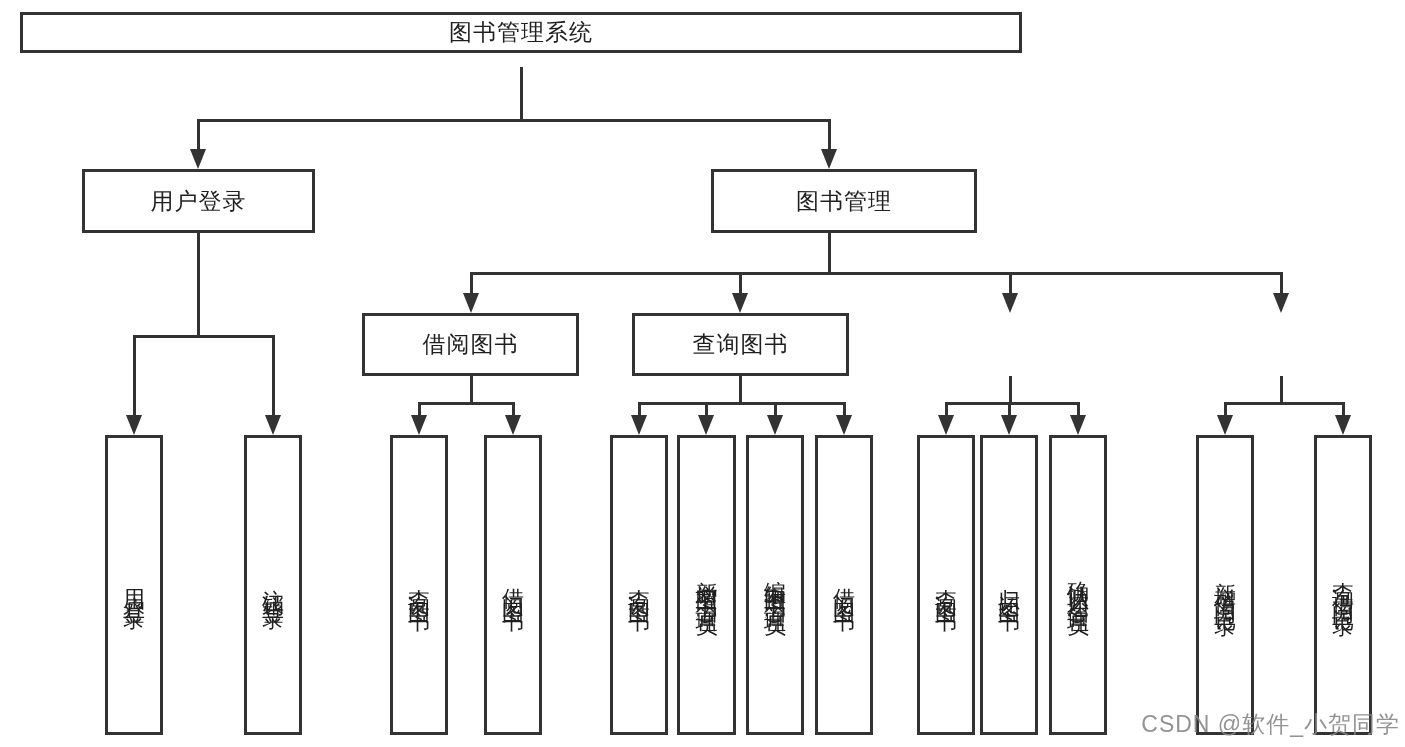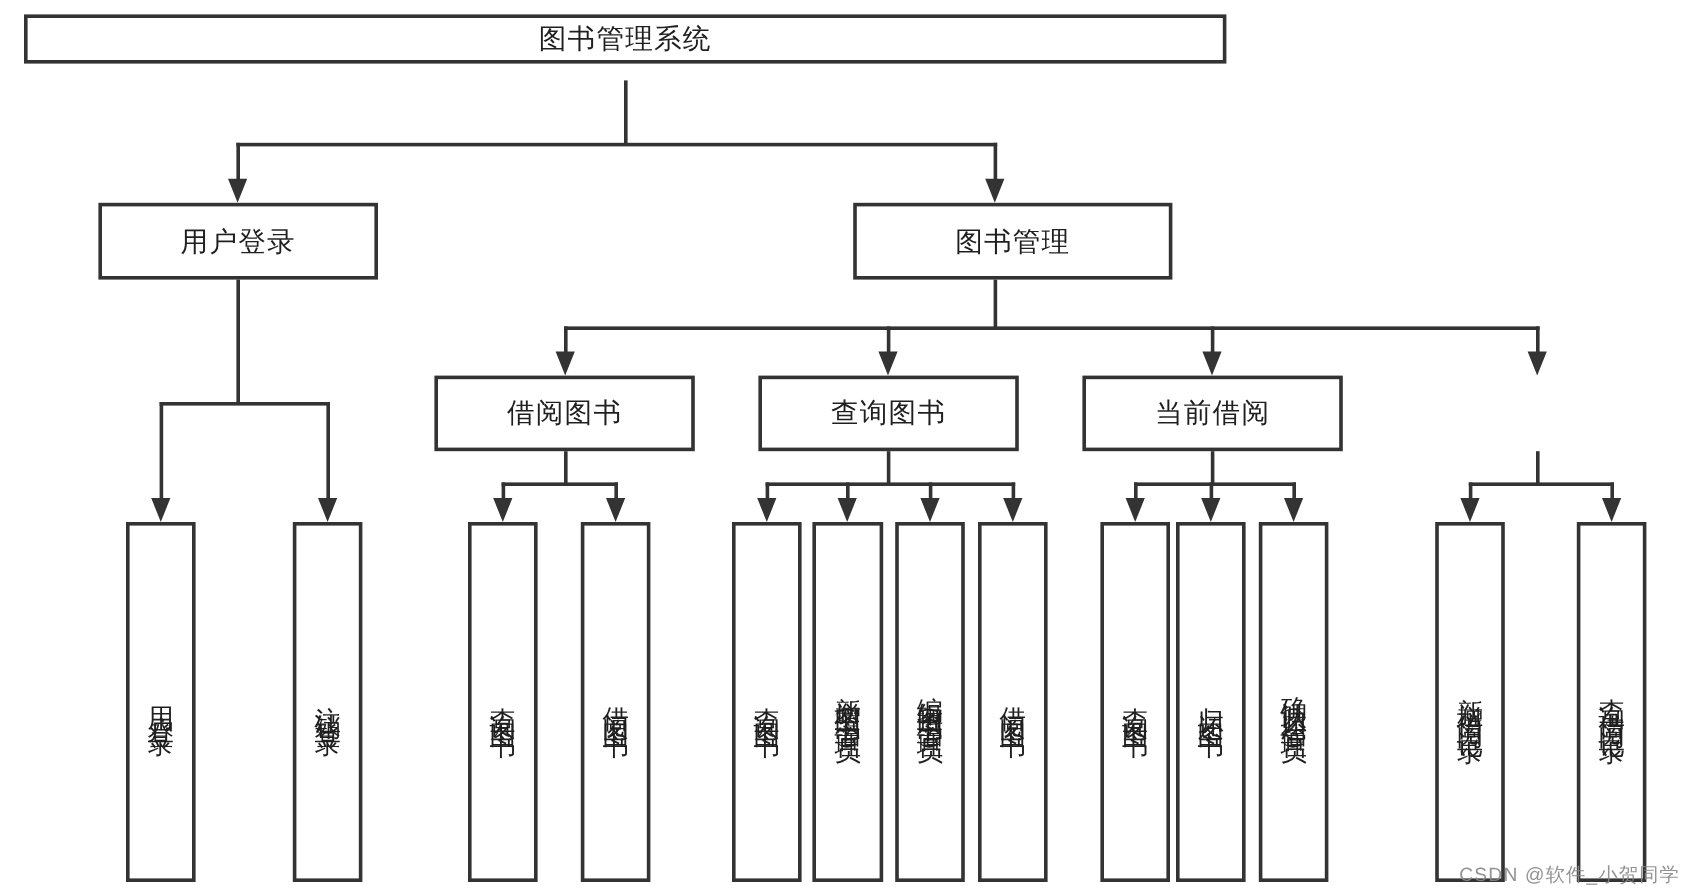--- a/index.html
+++ b/index.html
@@ -41,21 +41,21 @@
   .hl{position:absolute;height:3px;background:var(--line);}
   .arrow{
     position:absolute;width:0;height:0;
     border-left:8px solid transparent;
     border-right:8px solid transparent;
     border-top:20px solid var(--line);
   }
   .watermark{
     position:absolute;
     right:5px;bottom:7px;
-    font-size:16px;
+    font-size:23px;
     color:rgba(135,135,135,0.9);
     letter-spacing:1px;
     white-space:nowrap;
   }
 </style>
 </head>
 <body>
 
 <div id="stage">
 
@@ -68,23 +68,20 @@
   </div>
   <div class="node" style="left:711px;top:169px;width:266px;height:64px;">
     <span class="lbl">图书管理</span>
   </div>
 
   <div class="node" style="left:362px;top:313px;width:217px;height:63px;">
     <span class="lbl">借阅图书</span>
   </div>
   <div class="node" style="left:632px;top:313px;width:217px;height:63px;">
     <span class="lbl">查询图书</span>
-  </div>
-  <div class="node" style="left:902px;top:313px;width:217px;height:63px;">
-    <span class="lbl">当前借阅</span>
   </div>
 
   <div class="node vert" style="left:105px;top:435px;width:58px;height:300px;">
     <span class="lbl">用户登录</span>
   </div>
   <div class="node vert" style="left:244px;top:435px;width:58px;height:300px;">
     <span class="lbl">注销登录</span>
   </div>
 
   <div class="node vert" style="left:390px;top:435px;width:58px;height:300px;">

